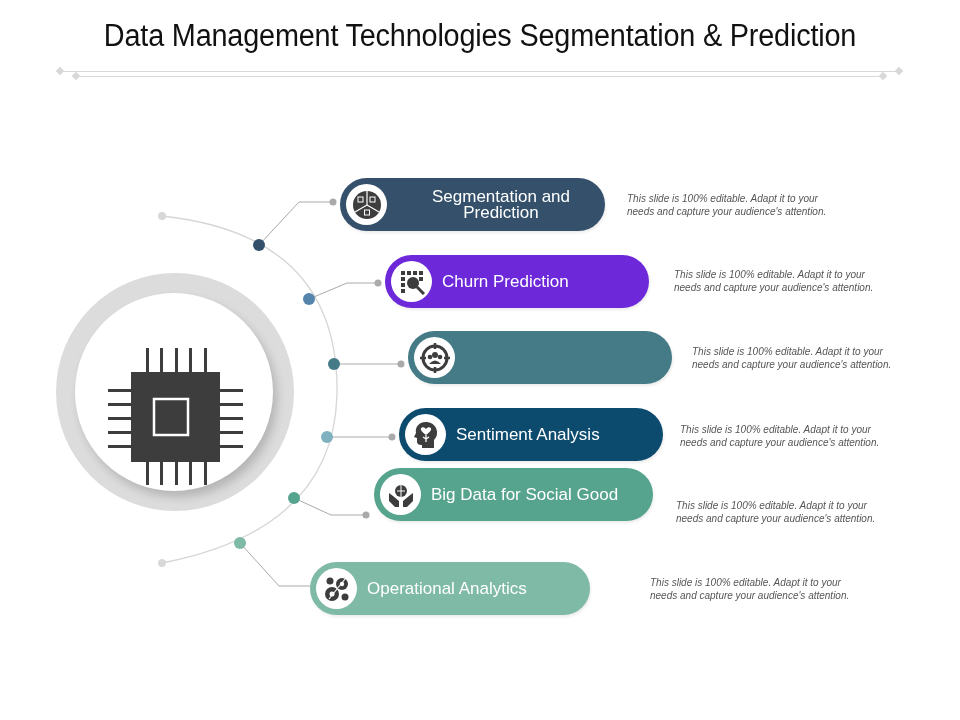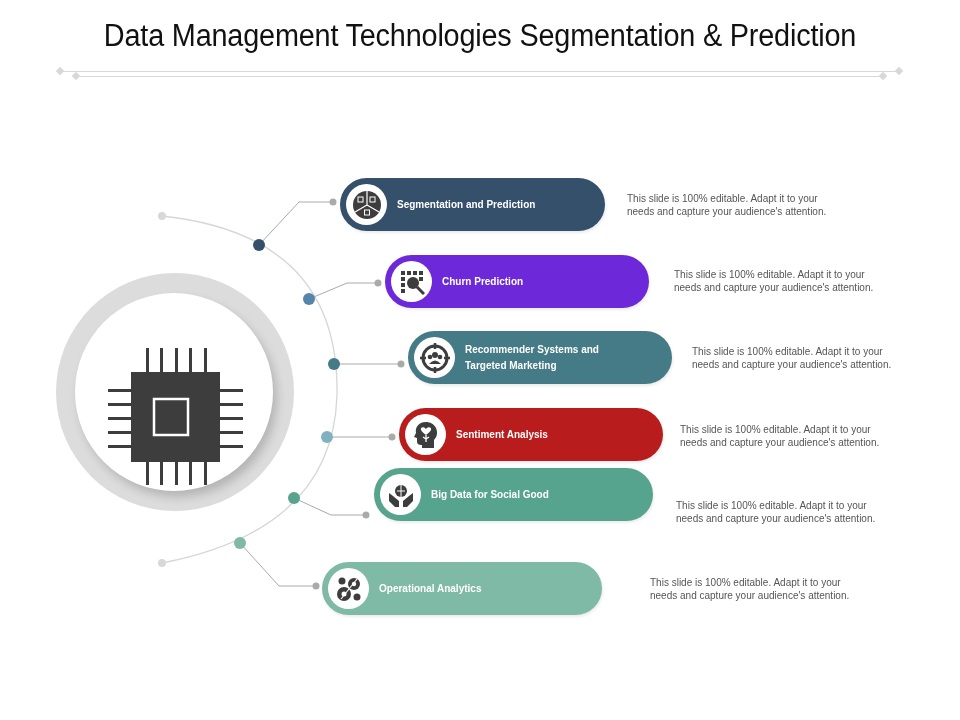--- a/index.html
+++ b/index.html
@@ -18,25 +18,26 @@
   .pill {
     position: absolute; height: 53px; border-radius: 27px;
     display: flex; align-items: center; color: #fff; box-sizing: border-box;
     box-shadow: 1px 2px 3px rgba(0,0,0,0.08);
   }
   .pill .icon-wrap {
     width: 41px; height: 41px; border-radius: 50%; background: #fff; margin-left: 6px;
     display: flex; align-items: center; justify-content: center; flex: 0 0 auto;
   }
   .pill .label {
-    margin-left: 10px; font-weight: bold; font-size: 10px; line-height: 16px;
+    margin-left: 10px; font-weight: normal; font-size: 17px; line-height: 16px;
     font-family: "Liberation Sans", sans-serif;
+    text-align: center;
   }
   .desc {
-    position: absolute; font-size: 10px; line-height: 13px; color: #555;
+    position: absolute; font-style: italic; font-size: 10px; line-height: 13px; color: #555;
     font-family: "Liberation Sans", sans-serif; width: 240px;
   }
   .hub-outer {
     position: absolute; left: 56px; top: 273px; width: 238px; height: 238px; border-radius: 50%;
     background: #dcdcdc;
   }
   .hub-inner {
     position: absolute; left: 75px; top: 293px; width: 198px; height: 198px; border-radius: 50%;
     background: #ffffff; box-shadow: 4px 6px 10px rgba(0,0,0,0.18);
   }
@@ -158,31 +159,27 @@
   <div class="icon-wrap">
     <svg width="30" height="30" viewBox="0 0 30 30">
       <circle cx="15" cy="15" r="12" fill="none" stroke="#3d3d3d" stroke-width="3"></circle>
       <path d="M15 0 V6 M15 24 V30 M0 15 H6 M24 15 H30" stroke="#3d3d3d" stroke-width="2.5"></path>
       <circle cx="15" cy="12" r="3" fill="#3d3d3d"></circle>
         <circle cx="10" cy="14" r="2.3" fill="#3d3d3d"></circle>
         <circle cx="20" cy="14" r="2.3" fill="#3d3d3d"></circle>
       <path d="M9 21 Q15 14 21 21 Z" fill="#3d3d3d"></path>
       </svg>
   </div>
-  <span class="label">
-    <span style="display:block;">Recommender Systems  and</span>
-    <span style="display:block;">Targeted Marketing</span>
-  </span>
 </div>
 <div class="desc" style="left:692px; top:345px;">
   <div>This slide is 100% editable. Adapt it to your</div>
   <div>needs and capture your audience's attention.</div>
 </div>
 
-<div class="pill" style="left:399px; top:408px; width:264px; background:#b91c1c;">
+<div class="pill" style="left:399px; top:408px; width:264px; background:#0c4a6e;">
   <div class="icon-wrap">
     <svg width="26" height="28" viewBox="0 0 26 28">
       <path d="M13 1 C5 1 2 7 3 12 L1 16 L4 17 L4 21 C4 23 6 24 8 24 L9 24 L9 27 L21 27 L21 19 C24 16 25 12 23 7 C21 3 17 1 13 1 Z" fill="#3d3d3d"></path>
       <path d="M13 8 C11 5 7 6 8 9 C9 11 13 14 13 14 C13 14 17 11 18 9 C19 6 15 5 13 8 Z" fill="#fff"></path>
       <path d="M13 14 V21 M13 18 L10 16 M13 18 L16 16" stroke="#fff" stroke-width="1.3" fill="none"></path>
       </svg>
   </div>
   <span class="label">Sentiment Analysis</span>
 </div>
 <div class="desc" style="left:680px; top:423px;">
@@ -199,21 +196,21 @@
       <path d="M26 12 L26 20 L20 26 L16 26 L16 20 L22 15 Z" fill="#3d3d3d"></path>
       </svg>
   </div>
   <span class="label">Big Data for Social Good</span>
 </div>
 <div class="desc" style="left:676px; top:499px;">
   <div>This slide is 100% editable. Adapt it to your</div>
   <div>needs and capture your audience's attention.</div>
 </div>
 
-<div class="pill" style="left:322px; top:562px; width:280px; background:#7fbaa6;">
+<div class="pill" style="left:310px; top:562px; width:280px; background:#7fbaa6;">
   <div class="icon-wrap">
     <svg width="28" height="28" viewBox="0 0 28 28">
       <circle cx="9" cy="19" r="7" fill="#3d3d3d"></circle>
         <circle cx="9" cy="19" r="2.5" fill="#fff"></circle>
       <circle cx="19" cy="9" r="6" fill="#3d3d3d"></circle>
         <circle cx="19" cy="9" r="2.2" fill="#fff"></circle>
       <circle cx="7" cy="6" r="3.5" fill="#3d3d3d"></circle>
         <circle cx="22" cy="22" r="3.5" fill="#3d3d3d"></circle>
       <path d="M6 24 L22 4" stroke="#fff" stroke-width="1.2"></path>
       </svg>

